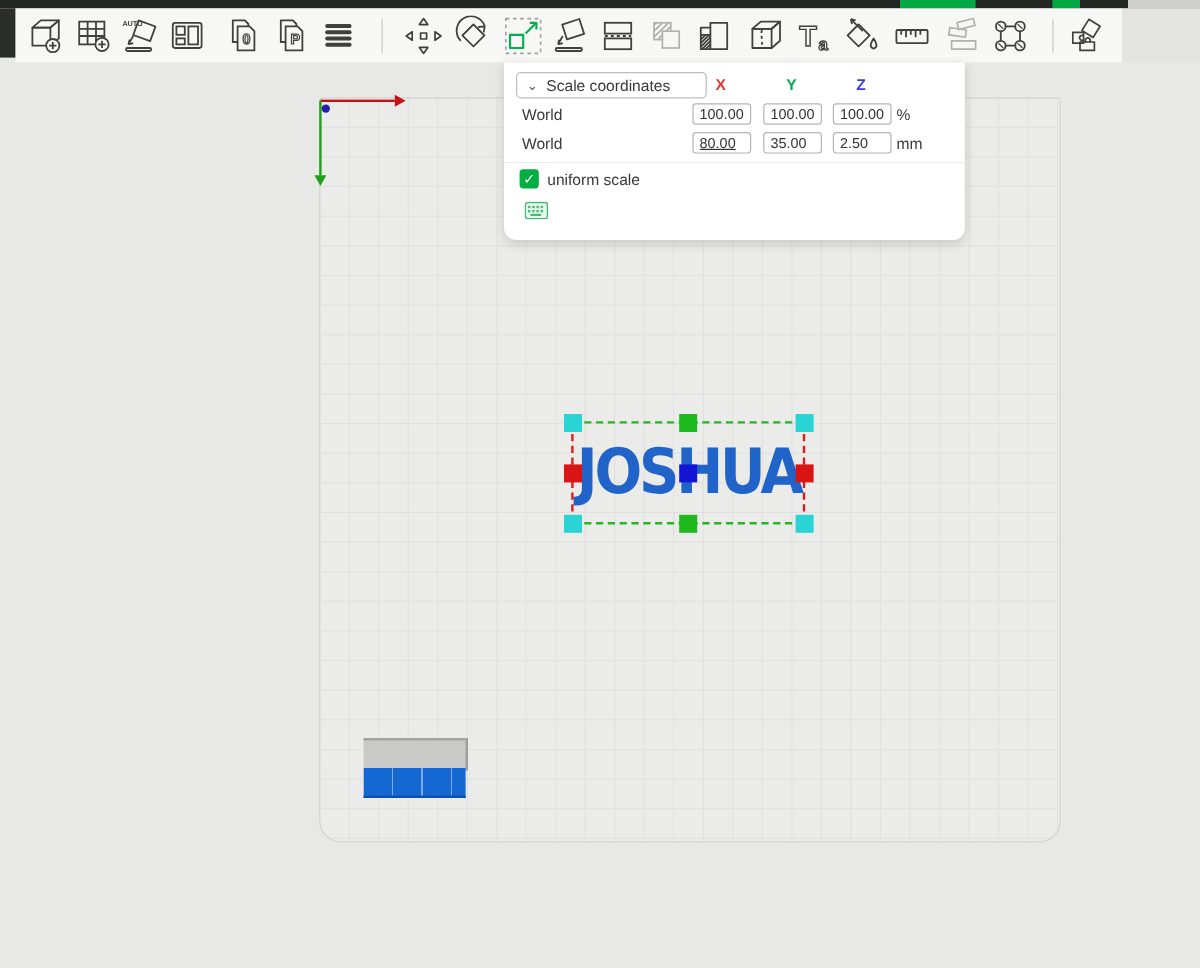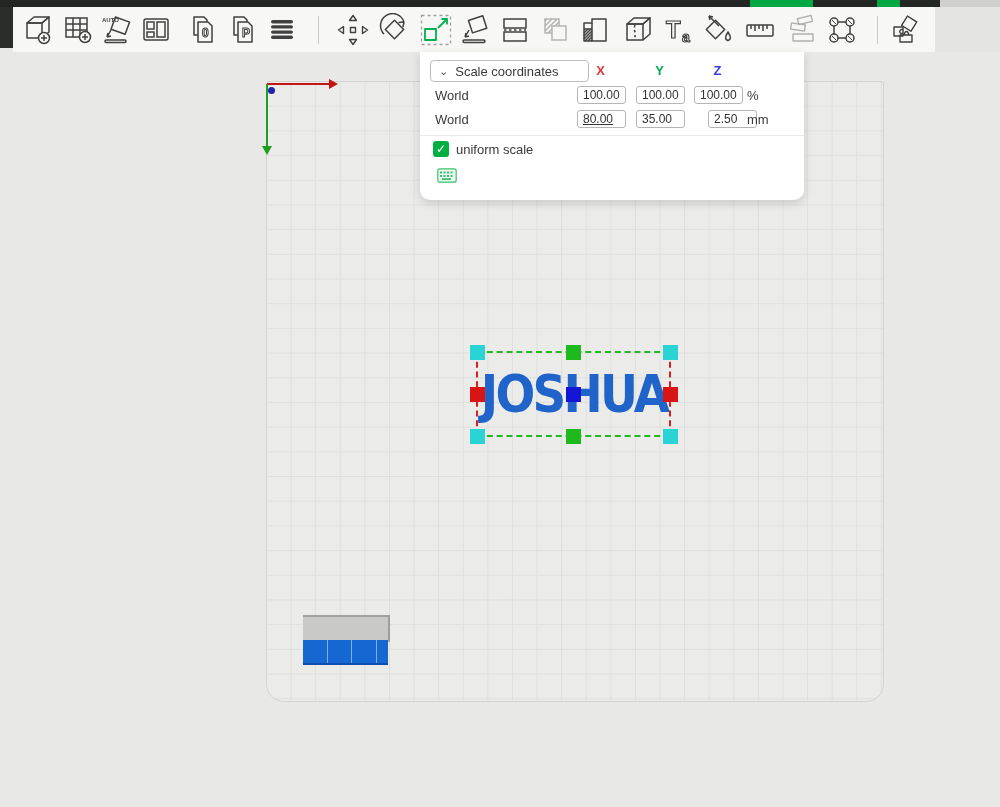--- a/index.html
+++ b/index.html
@@ -356,21 +356,21 @@
 
   <div class="row-label" style="top:35px">World</div>
   <input class="num-input" style="left: 157px; top: 34px;" value="100.00">
   <input class="num-input" style="left: 216px; top: 34px;" value="100.00">
   <input class="num-input" style="left: 274px; top: 34px;" value="100.00">
   <div class="unit" style="top:35px">%</div>
 
   <div class="row-label" style="top:59px">World</div>
   <input class="num-input" style="left: 157px; top: 58px; text-decoration: underline;" value="80.00">
   <input class="num-input" style="left: 216px; top: 58px;" value="35.00">
-  <input class="num-input" style="left: 288px; top: 58px;" value="2.50">
+  <input class="num-input" style="left: 274px; top: 58px;" value="2.50">
   <div class="unit" style="top:59px">mm</div>
 
   <div class="pdivider"></div>
 
   <div class="checkbox">✓</div>
   <div class="cb-label">uniform scale</div>
 
   <div class="kbd-btn">
     <svg viewBox="0 0 20 15" width="20" height="15">
       <rect x="0.8" y="0.8" width="18.4" height="13.4" rx="2" fill="#e9f9ef" stroke="#3fbf6f" stroke-width="1.2"></rect>

